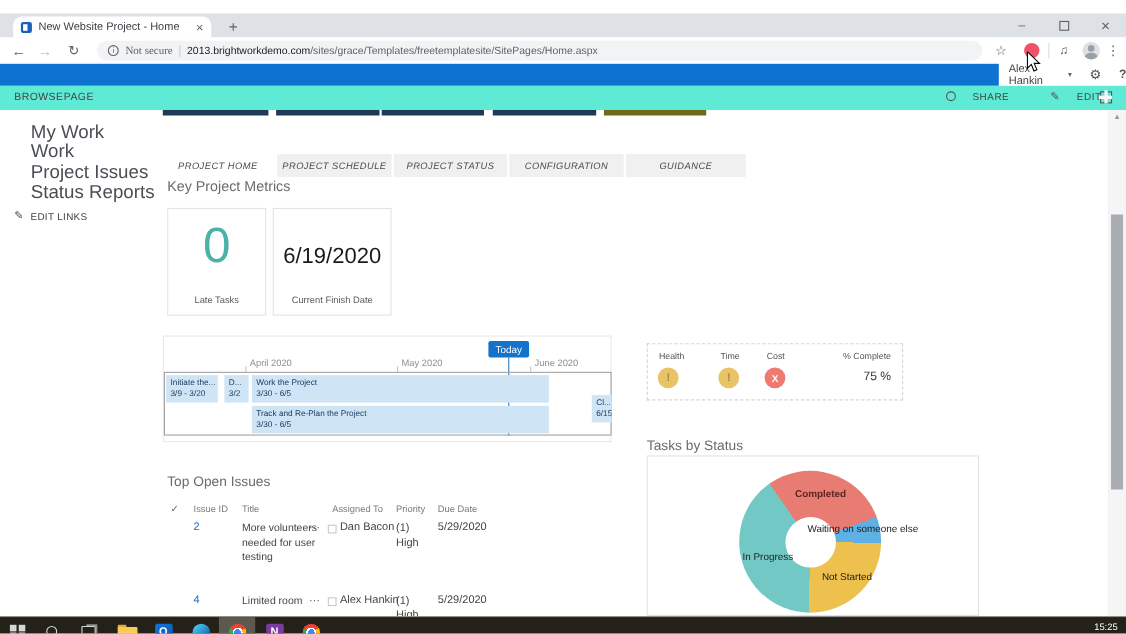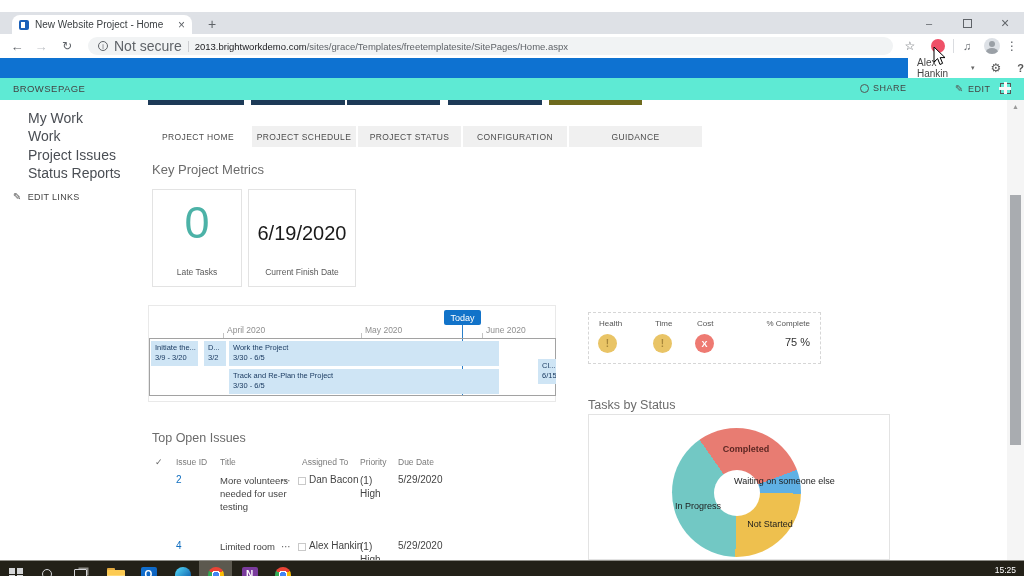--- a/index.html
+++ b/index.html
@@ -17,21 +17,21 @@
   .win-controls { position:absolute; right:0; top:0; height:22px; display:flex; }
   .win-btn { width:38px; height:22px; display:flex; align-items:center; justify-content:center; color:#5f6368; font-size:11px; }
   .max-box { width:9px; height:9px; border:1px solid #5f6368; }
   .wc-close { font-size:14px; }
 
   .toolbar { position:absolute; left:0; top:22px; width:1024px; height:24px; background:#fff; }
   .nav-ic { position:absolute; top:0; height:24px; display:flex; align-items:center; justify-content:center; width:22px; font-size:13px; color:#5f6368; }
   .ic-back { left:6px; } .ic-fwd { left:30px; color:#c0c3c7; } .ic-reload { left:56px; font-size:12px; }
   .addr { position:absolute; left:88px; top:3px; width:805px; height:18px; background:#f1f3f4; border-radius:9px; display:flex; align-items:center; padding:0 10px; gap:6px; }
   .info-ic { width:10px; height:10px; border:1px solid #5f6368; border-radius:50%; font-size:7px; color:#5f6368; text-align:center; line-height:9px; flex:0 0 auto; }
-  .not-secure { font-size:14px; color:#5f6368; white-space:nowrap; }
+  .not-secure { font-size:10px; color:#5f6368; white-space:nowrap;font-family:Liberation Serif, serif; }
   .addr-div { width:1px; height:11px; background:#cdced1; }
   .url { font-size:9.5px; white-space:nowrap; overflow:hidden; }
   .url .dom { color:#202124; } .url .path { color:#5f6368; }
   .tb-right { position:absolute; top:0; height:24px; }
   .ic-star { left:901px; width:18px; font-size:12px; }
   .red-dot { position:absolute; left:931px; top:5px; width:14px; height:14px; border-radius:50%; background:#ef5168; }
   .tb-sep { position:absolute; left:953px; top:5px; width:1px; height:14px; background:#dadce0; }
   .ic-media { left:958px; width:18px; font-size:11px; }
   .avatar { position:absolute; left:984px; top:4px; width:16px; height:16px; border-radius:50%; background:#dde1e6; overflow:hidden; }
   .avatar::before { content:""; position:absolute; left:5px; top:3px; width:6px; height:6px; border-radius:50%; background:#9aa0a6; }
@@ -44,43 +44,43 @@
   .suite-right { position:absolute; left:908px; top:0; right:0; height:20px; display:flex; align-items:center; padding-left:9px; }
   .user-name { font-size:10px; color:#444; }
   .caret { font-size:7px; color:#666; margin-left:4px; }
   .gear { font-size:12px; color:#555; margin-left:16px; }
   .help { font-size:11px; color:#555; margin-left:16px; font-weight:bold; }
 
   
   .ribbon { position:absolute; left:0; top:66px; width:1024px; height:22px; background:#5eead4; }
   .rb-tab { position:absolute; top:5px; font-size:9.5px; color:#444; letter-spacing:.4px; }
   .rb-browse { left:13px; } .rb-page { left:58px; }
-  .rb-act { position:absolute; top:5px; font-size:9px; color:#444; letter-spacing:.5px; display:flex; align-items:flex-end; gap:4px; }
+  .rb-act { position:absolute; top:5px; font-size:9px; color:#444; letter-spacing:.5px; display:flex; align-items:flex-start; gap:15px; }
   .rb-share { left:860px; } .rb-edit { left:955px; }
   .ring { width:9px; height:9px; border:1px solid #555; border-radius:50%; display:inline-block; }
   .pencil { font-size:10px; color:#555; }
   .focus-ic { position:absolute; left:1000px; top:5px; width:11px; height:11px; border:1.5px solid #555; }
   .focus-ic::before { content:""; position:absolute; left:-2px; top:2.5px; width:12px; height:3px; background:#f8f8f8; }
   .focus-ic::after { content:""; position:absolute; top:-2px; left:2.5px; height:12px; width:3px; background:#f8f8f8; }
 
   
   .content { position:absolute; left:0; top:88px; width:1007px; height:460px; background:#fff; overflow:hidden; }
 
-  .side-item { position:absolute; left:28px; font-size:14px; color:#4a4e54; }
+  .side-item { position:absolute; left:28px; font-size:17px; color:#4a4e54; }
   .si-0 { top:10px; } .si-1 { top:28px; } .si-2 { top:47px; } .si-3 { top:65px; }
   .edit-links { position:absolute; left:13px; top:91px; font-size:9px; color:#444; letter-spacing:.3px; display:flex; gap:6px; align-items:center; }
   .edit-links .pencil { font-size:10px; }
 
   .accent { position:absolute; top:0; height:5px; }
   .ac-0 { left:148px; width:96px; } .ac-1 { left:251px; width:94px; } .ac-2 { left:347px; width:93px; }
   .ac-3 { left:448px; width:94px; } .ac-4 { left:549px; width:93px; }
 
-  .ptab { position:absolute; top:26px; height:21px; display:flex; align-items:center; justify-content:center; font-size:8.5px; letter-spacing:.4px; color:#4c4c4c; background:#f0f0f0; }
+  .ptab { position:absolute; top:40px; height:21px; display:flex; align-items:center; justify-content:center; font-size:8.5px; letter-spacing:.4px; color:#4c4c4c; background:#f0f0f0;font-style:italic; }
   .pt-0 { left:148px; width:100px; background:transparent; } .pt-1 { left:252px; width:104px; }
-  .pt-2 { left:358px; width:103px; } .pt-3 { left:463px; width:104px; } .pt-4 { left:569px; width:133px; }
+  .pt-2 { left:358px; width:103px; } .pt-3 { left:463px; width:104px; } .pt-4 { left:569px; width:109px; }
 
   .sec-h { position:absolute; font-size:13px; color:#6b6b6b; }
   .h-metrics { left:152px; top:62px; }
   .h-tasks { left:588px; top:298px; font-size:12.5px; }
   .h-issues { left:152px; top:331px; font-size:12.5px; }
 
   .card { position:absolute; top:89px; height:98px; border:1px solid #e3e3e3; background:#fff; }
   .cd-0 { left:152px; width:90px; } .cd-1 { left:248px; width:108px; } .cd-2 { left:362px; width:100px; }
   .card-val { position:absolute; width:100%; text-align:center; font-weight:300; color:#1a1a1a; }
   .cd-0 .card-val { top:7px; font-size:45px; }

